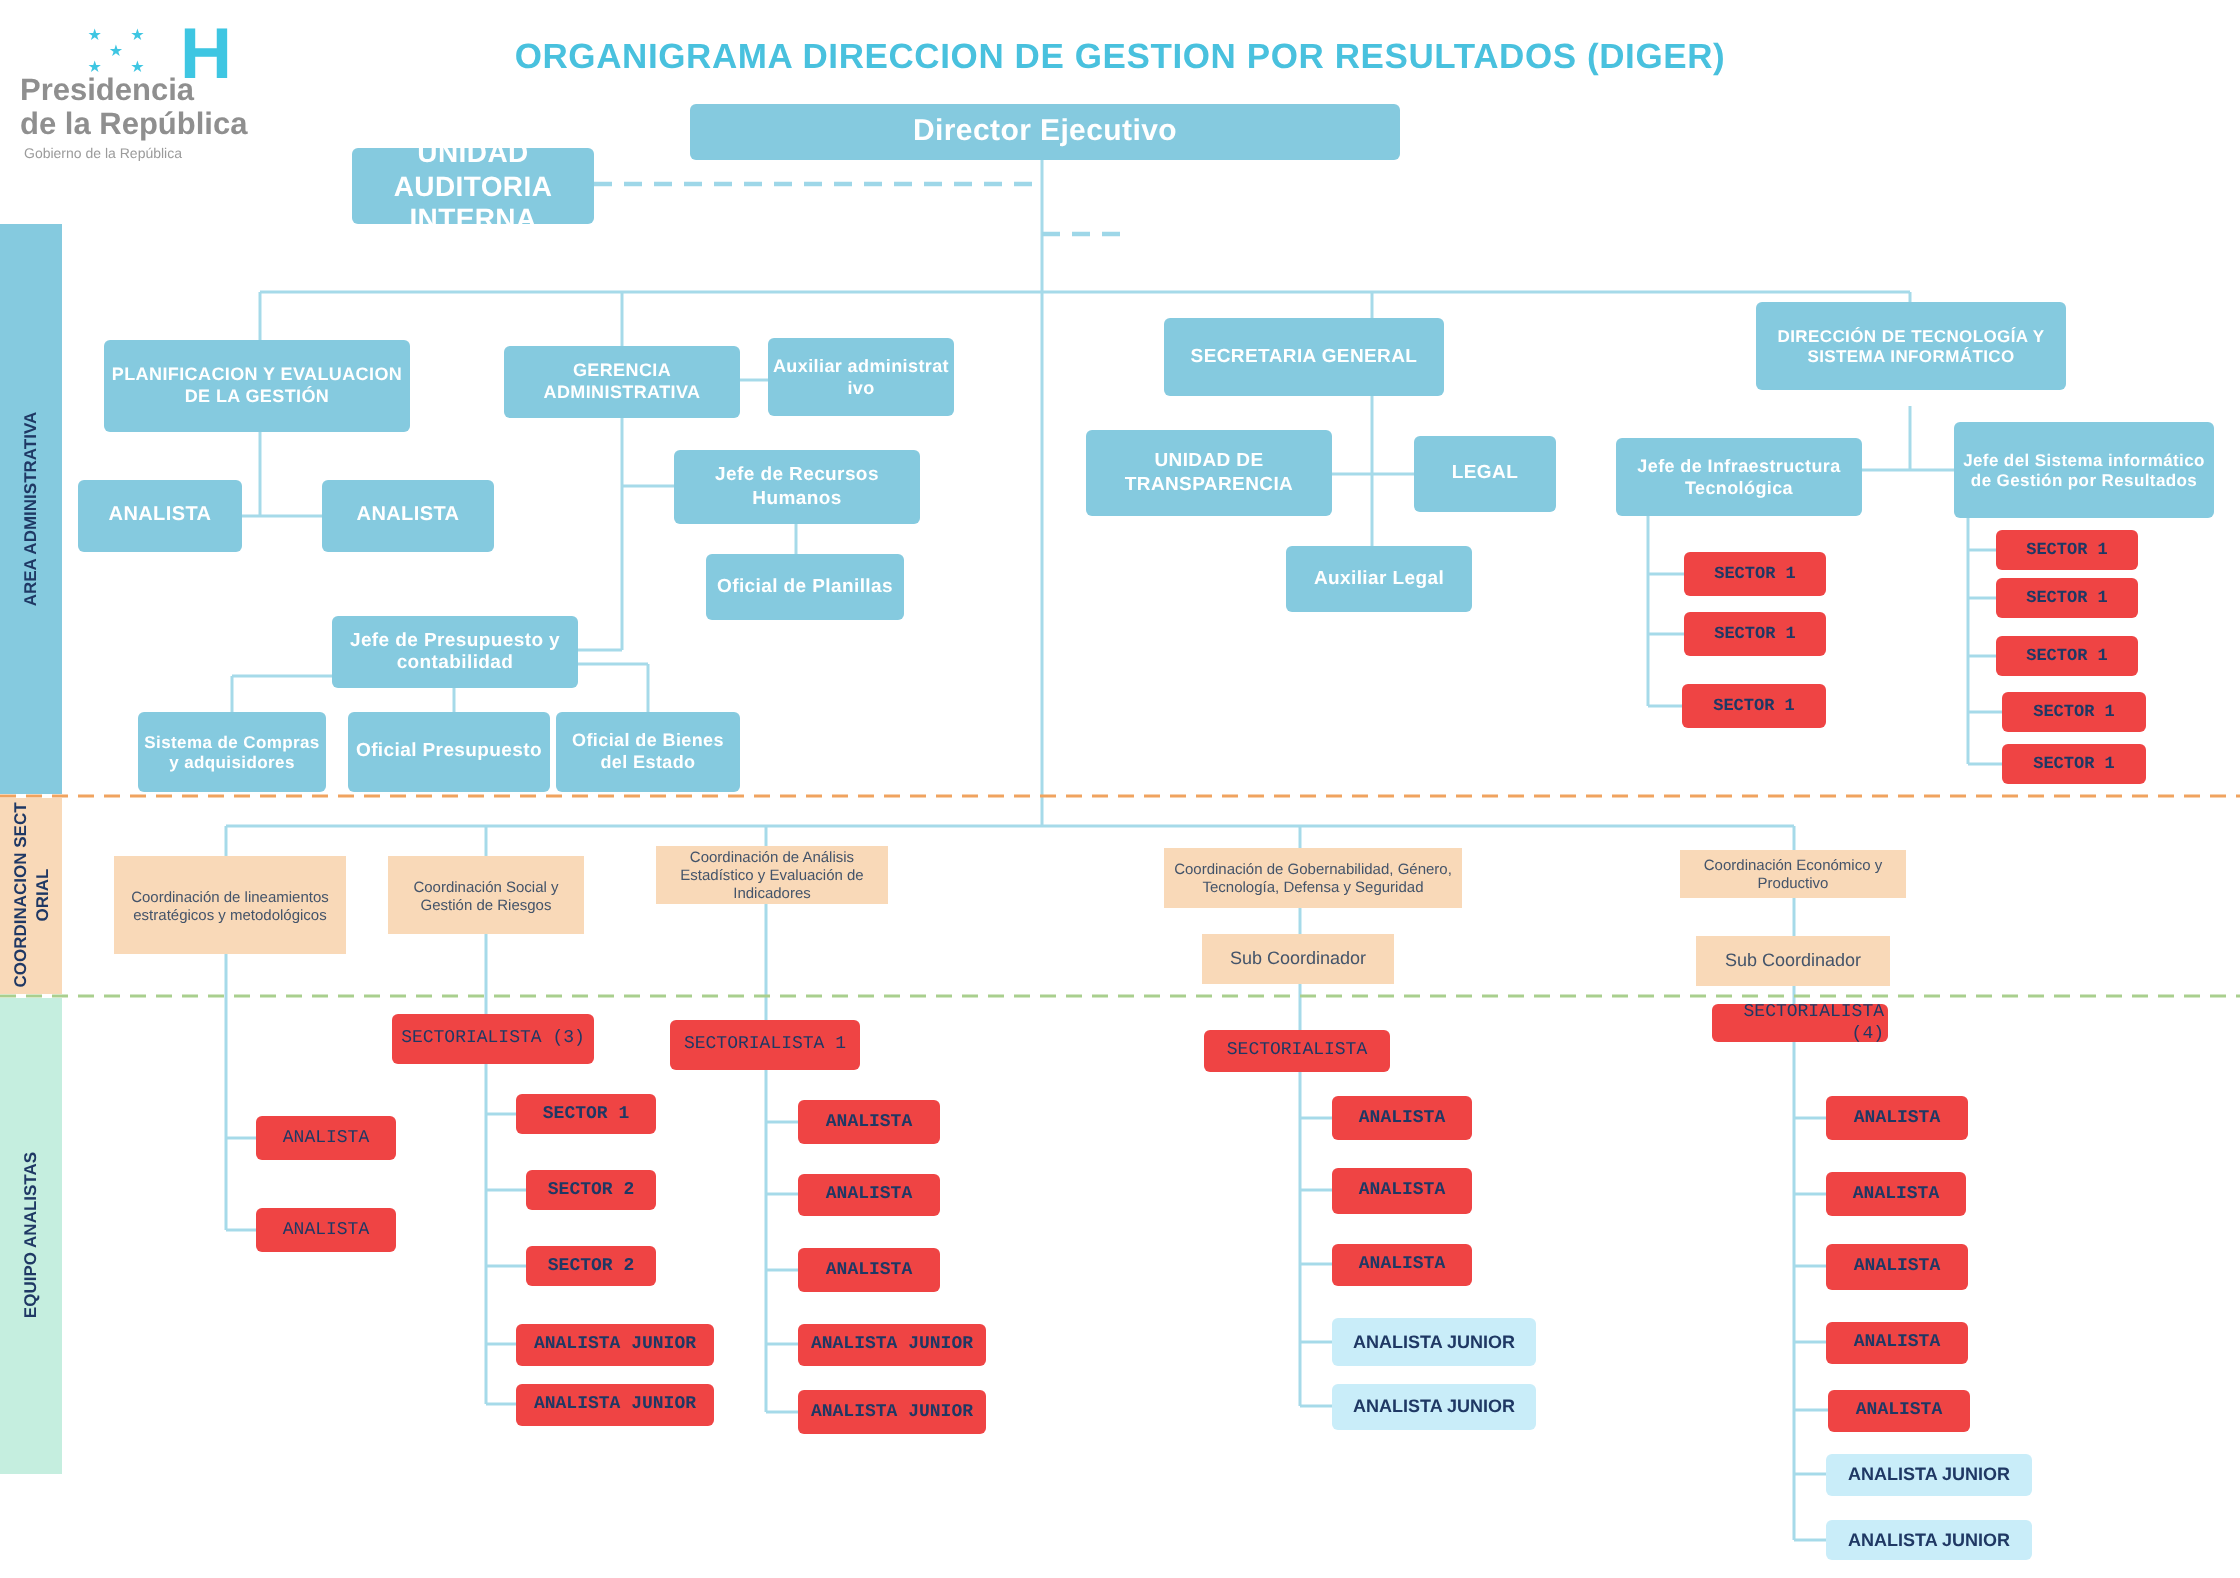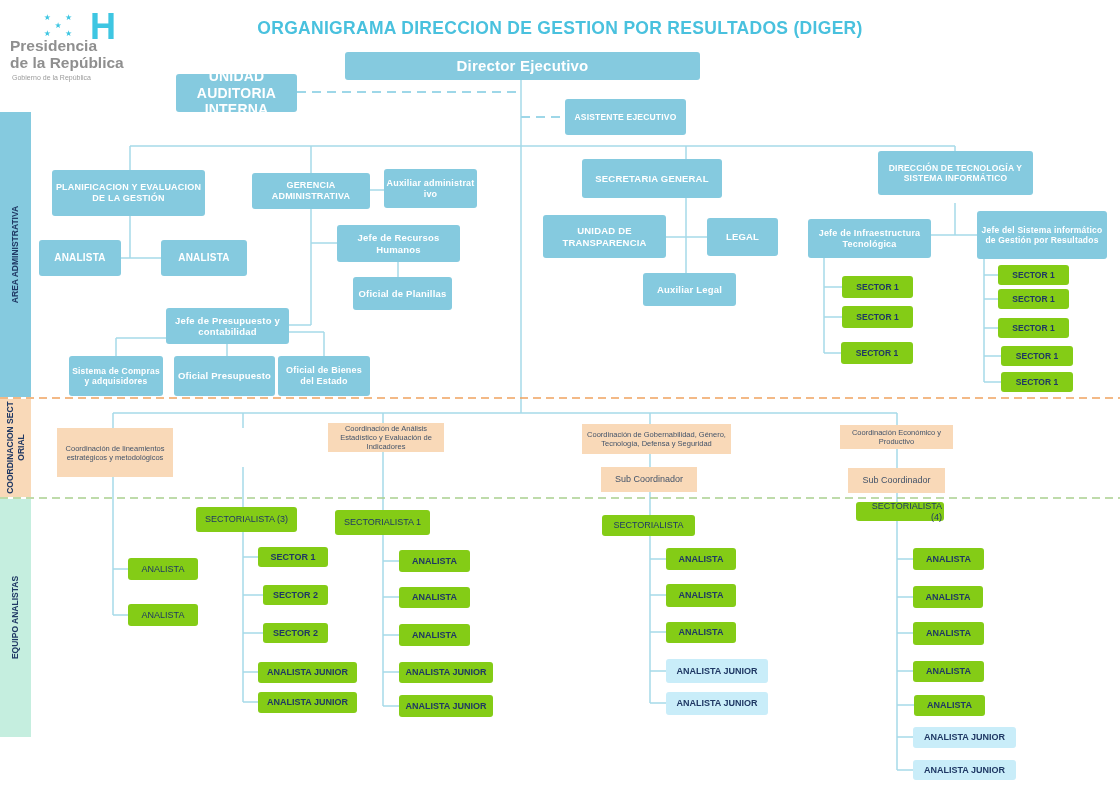--- a/index.html
+++ b/index.html
@@ -1,21 +1,21 @@
 <!DOCTYPE html>
 <html><head>
 <meta charset="utf-8">
 <style>
   html,body{margin:0;padding:0;background:#fff;font-family:"Liberation Sans",sans-serif;}
   #canvas{position:relative;width:1120px;height:789px;background:#fff;overflow:hidden;}
   svg.wires{position:absolute;left:0;top:0;width:1120px;height:789px;}
   .box{position:absolute;display:flex;align-items:center;justify-content:center;text-align:center;
        border-radius:3px;box-sizing:border-box;line-height:1.2;padding:1px 2px;}
   .c{background:#85CADF;color:#ffffff;font-weight:bold;letter-spacing:.2px;}
-  .g{background:#84cc16;color:#1F3864;}
+  .g{background:#ef4444;color:#1F3864;font-family:Liberation Mono, monospace;}
   .bc{background:#C9EDF9;color:#1F3864;}
   .p{background:#F9D9B8;color:#44546A;font-weight:400;border-radius:0;}
   .bold{font-weight:bold;}
   .strip{position:absolute;display:flex;align-items:center;justify-content:center;text-align:center;
          font-weight:bold;color:#1F3864;transform:rotate(-90deg);line-height:1.25;}
   .title{position:absolute;left:160px;top:18px;width:800px;text-align:center;color:#49C1DE;
          font-weight:bold;font-size:17.5px;letter-spacing:.3px;}
   .logo{position:absolute;left:10px;top:8px;width:160px;}
   .stars{position:absolute;left:30px;top:6px;width:42px;color:#3EC6E2;font-size:8px;line-height:8px;text-align:center;}
   .stars div{letter-spacing:6px;}
@@ -126,21 +126,20 @@
 
   <div class="box" style="left:0;top:112px;width:31px;height:285px;background:#85CADF;border-radius:0"></div>
   <div class="box" style="left:0;top:399px;width:31px;height:98px;background:#F9D9B8;border-radius:0"></div>
   <div class="box" style="left:0;top:499px;width:31px;height:238px;background:#C5EEDF;border-radius:0"></div>
   <div class="strip" style="left:-127px;top:239px;width:285px;height:31px;font-size:8.5px">AREA ADMINISTRATIVA</div>
   <div class="strip" style="left:-34px;top:432px;width:99px;height:31px;font-size:8.5px;word-break:break-all">COORDINACION SECTORIAL</div>
   <div class="strip" style="left:-104px;top:602px;width:239px;height:31px;font-size:8.5px">EQUIPO ANALISTAS</div>
 
   <div class="box c" style="left:345px;top:52px;width:355px;height:28px;font-size:15px">Director Ejecutivo</div>
   <div class="box c" style="left:176px;top:74px;width:121px;height:38px;font-size:14px">UNIDAD AUDITORIA INTERNA</div>
-  <div class="box c" style="left:565px;top:99px;width:121px;height:36px;font-size:8.5px">ASISTENTE EJECUTIVO</div>
 
   <div class="box c" style="left:52px;top:170px;width:153px;height:46px;font-size:9px">PLANIFICACION Y EVALUACION DE LA GESTIÓN</div>
   <div class="box c" style="left:39px;top:240px;width:82px;height:36px;font-size:10px">ANALISTA</div>
   <div class="box c" style="left:161px;top:240px;width:86px;height:36px;font-size:10px">ANALISTA</div>
   <div class="box c" style="left:252px;top:173px;width:118px;height:36px;font-size:9px">GERENCIA ADMINISTRATIVA</div>
   <div class="box c" style="left:384px;top:169px;width:93px;height:39px;font-size:9px;word-break:break-all">Auxiliar administrativo</div>
   <div class="box c" style="left:337px;top:225px;width:123px;height:37px;font-size:9.5px">Jefe de Recursos Humanos</div>
   <div class="box c" style="left:353px;top:277px;width:99px;height:33px;font-size:9.5px">Oficial de Planillas</div>
   <div class="box c" style="left:166px;top:308px;width:123px;height:36px;font-size:9.5px">Jefe de Presupuesto y contabilidad</div>
   <div class="box c" style="left:69px;top:356px;width:94px;height:40px;font-size:8.5px">Sistema de Compras y adquisidores</div>
@@ -156,20 +155,21 @@
   <div class="box g bold" style="left:842px;top:276px;width:71px;height:22px;font-size:8.5px">SECTOR 1</div>
   <div class="box g bold" style="left:842px;top:306px;width:71px;height:22px;font-size:8.5px">SECTOR 1</div>
   <div class="box g bold" style="left:841px;top:342px;width:72px;height:22px;font-size:8.5px">SECTOR 1</div>
   <div class="box g bold" style="left:998px;top:265px;width:71px;height:20px;font-size:8.5px">SECTOR 1</div>
   <div class="box g bold" style="left:998px;top:289px;width:71px;height:20px;font-size:8.5px">SECTOR 1</div>
   <div class="box g bold" style="left:998px;top:318px;width:71px;height:20px;font-size:8.5px">SECTOR 1</div>
   <div class="box g bold" style="left:1001px;top:346px;width:72px;height:20px;font-size:8.5px">SECTOR 1</div>
   <div class="box g bold" style="left:1001px;top:372px;width:72px;height:20px;font-size:8.5px">SECTOR 1</div>
 
   <div class="box p" style="left:57px;top:428px;width:116px;height:49px;font-size:7.5px">Coordinación de lineamientos estratégicos y metodológicos</div>
+  <div class="box p" style="left:194px;top:428px;width:98px;height:39px;font-size:7.5px">Coordinación Social y Gestión de Riesgos</div>
   <div class="box p" style="left:328px;top:423px;width:116px;height:29px;font-size:7.5px">Coordinación de Análisis Estadístico y Evaluación de Indicadores</div>
   <div class="box p" style="left:582px;top:424px;width:149px;height:30px;font-size:7.5px">Coordinación de Gobernabilidad, Género, Tecnología, Defensa y Seguridad</div>
   <div class="box p" style="left:840px;top:425px;width:113px;height:24px;font-size:7.5px">Coordinación Económico y Productivo</div>
   <div class="box p" style="left:601px;top:467px;width:96px;height:25px;font-size:9px">Sub Coordinador</div>
   <div class="box p" style="left:848px;top:468px;width:97px;height:25px;font-size:9px">Sub Coordinador</div>
 
   <div class="box g" style="left:128px;top:558px;width:70px;height:22px;font-size:9px">ANALISTA</div>
   <div class="box g" style="left:128px;top:604px;width:70px;height:22px;font-size:9px">ANALISTA</div>
 
   <div class="box g" style="left:196px;top:507px;width:101px;height:25px;font-size:9px">SECTORIALISTA (3)</div>

